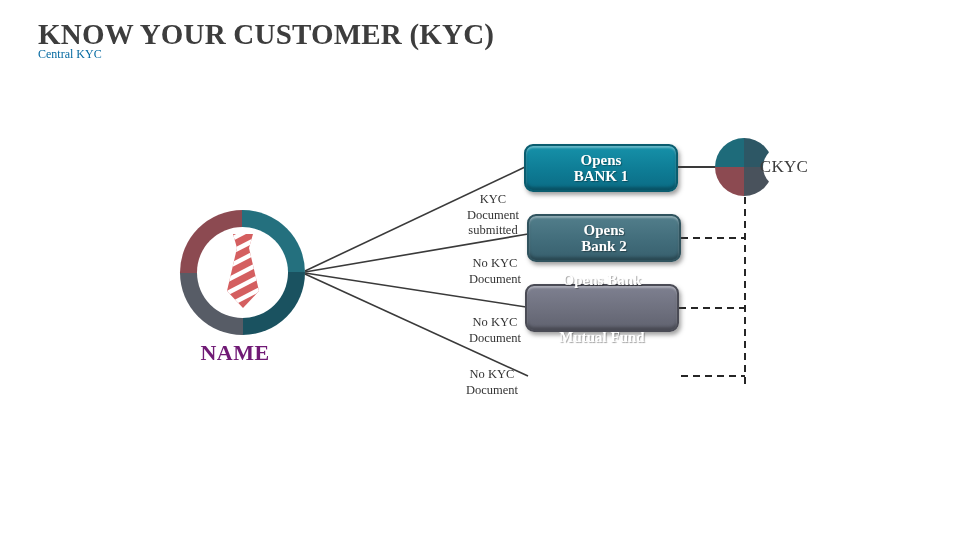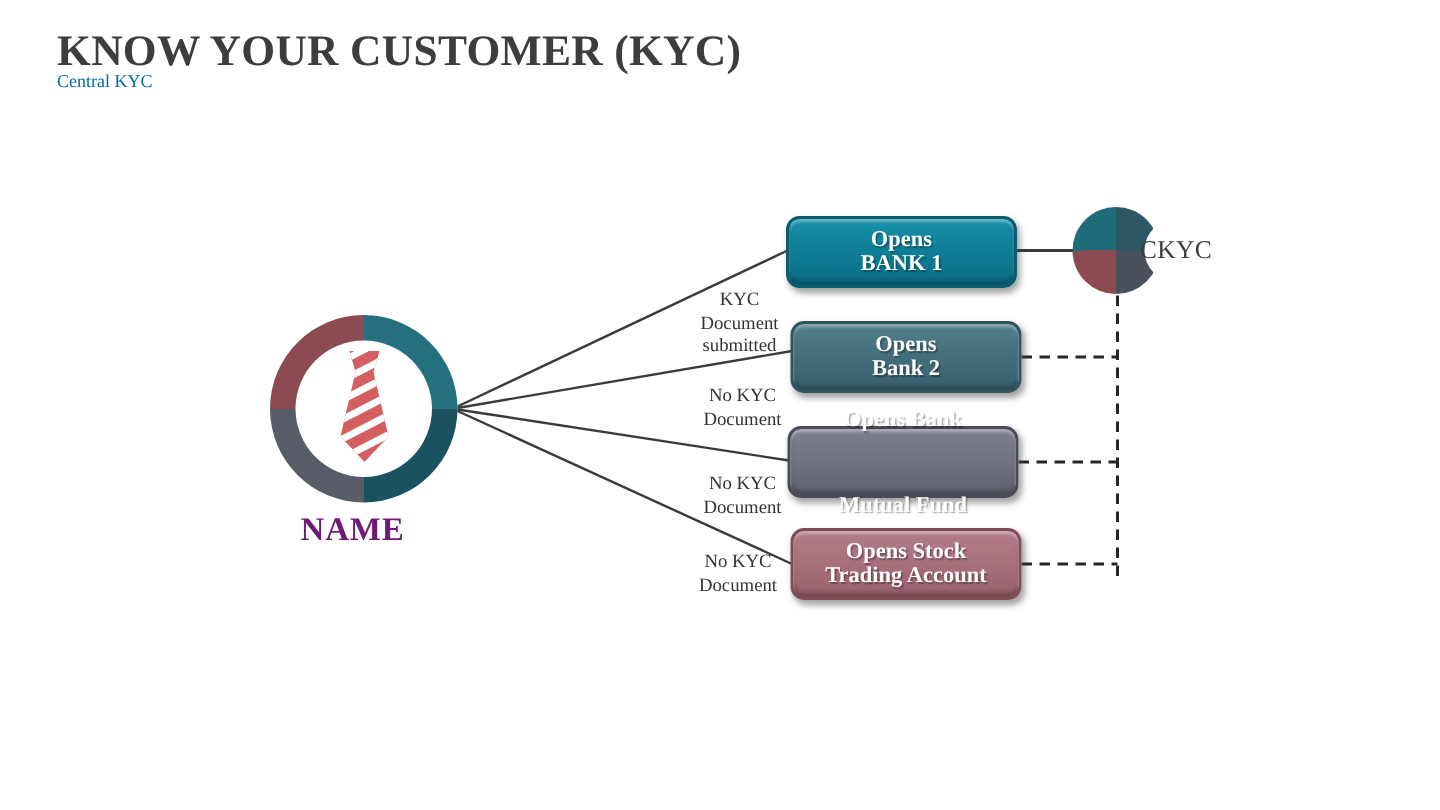--- a/index.html
+++ b/index.html
@@ -138,22 +138,18 @@
     <div>BANK 1</div>
   </div>
   <div class="flow-box box-bank2">
     <div>Opens</div>
     <div>Bank 2</div>
   </div>
   <div class="flow-box box-mutual">
     <div>Opens Bank</div>
     <div>Mutual Fund</div>
   </div>
-  <div class="flow-box box-stock">
-    <div>Opens Stock</div>
-    <div>Trading Account</div>
-  </div>
 
   <div class="ckyc-ring">
     <div class="inner">CKYC</div>
   </div>
 
 </div>
 
 </body></html>

